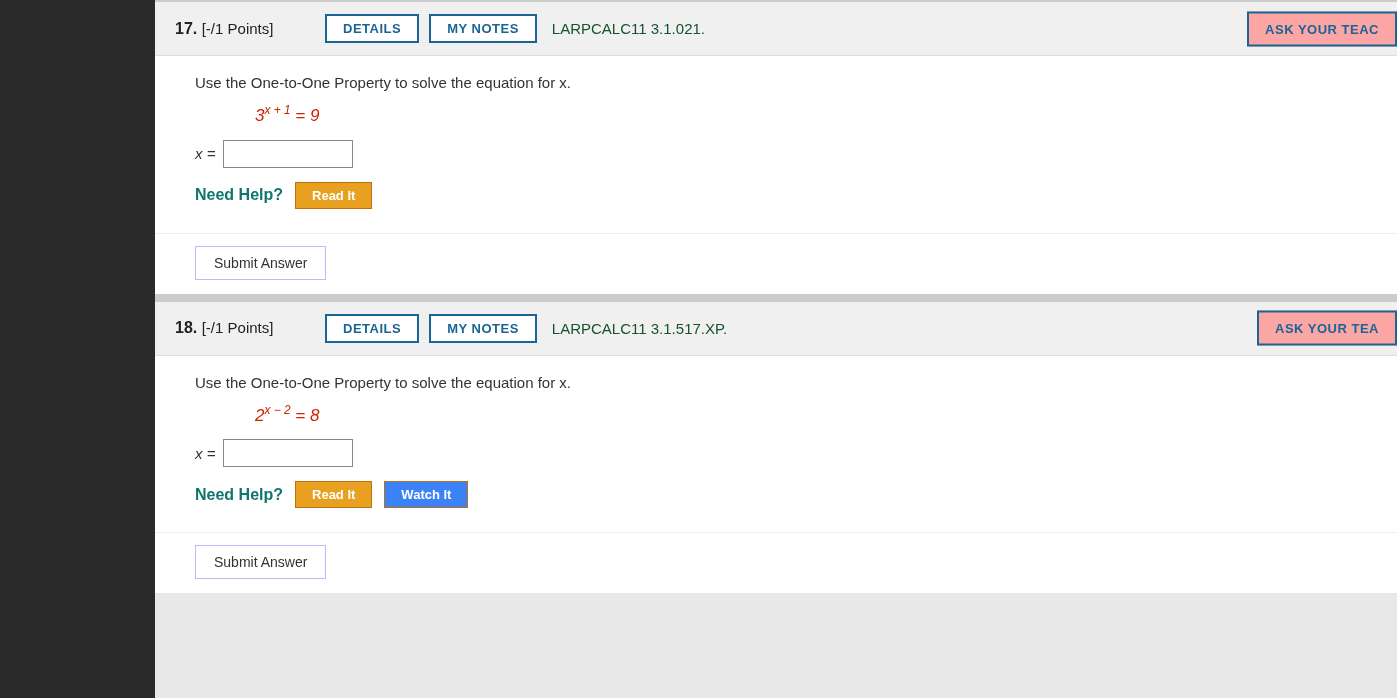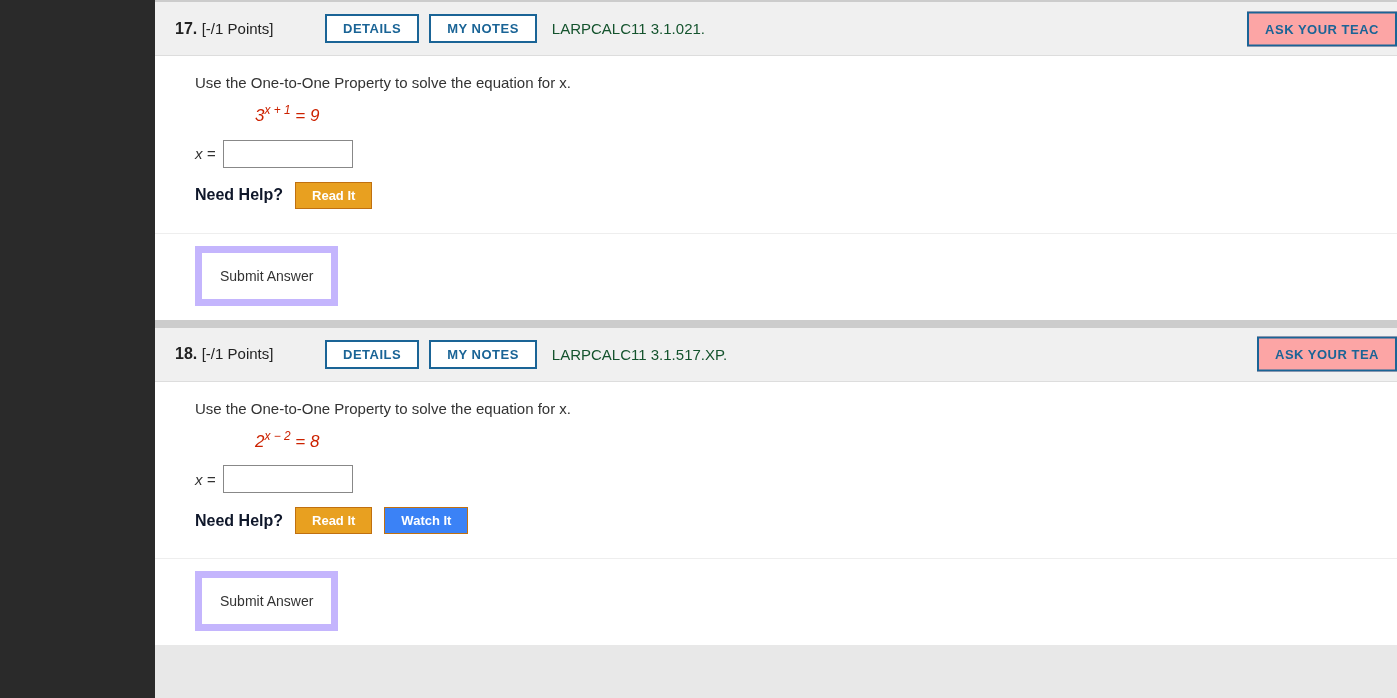--- a/index.html
+++ b/index.html
@@ -121,21 +121,21 @@
     }
     .need-help-row {
       display: flex;
       align-items: center;
       gap: 12px;
       margin-bottom: 14px;
     }
     .need-help-label {
       font-size: 16px;
       font-weight: bold;
-      color: #0f172a;
+      color: #0f766e;
     }
     .btn-read-it {
       background: #e8a020;
       border: 1px solid #c07010;
       color: white;
       font-weight: bold;
       font-size: 13px;
       padding: 5px 16px;
       cursor: pointer;
     }
@@ -147,25 +147,25 @@
       font-size: 13px;
       padding: 5px 16px;
       cursor: pointer;
     }
     .submit-row {
       padding: 12px 40px 14px 40px;
       background: white;
       border-top: 1px solid #eee;
     }
     .btn-submit {
-      border: 7px solid #c4b5fd;
+      border: 1px solid #c4b5fd;
       background: white;
       color: #333;
       font-size: 14px;
-      padding: 15px 18px;
+      padding: 8px 18px;
       cursor: pointer;
     }
     .divider-area {
       height: 6px;
       background: #ccc;
     }
     sup {
       font-size: 0.7em;
       vertical-align: super;
     }

